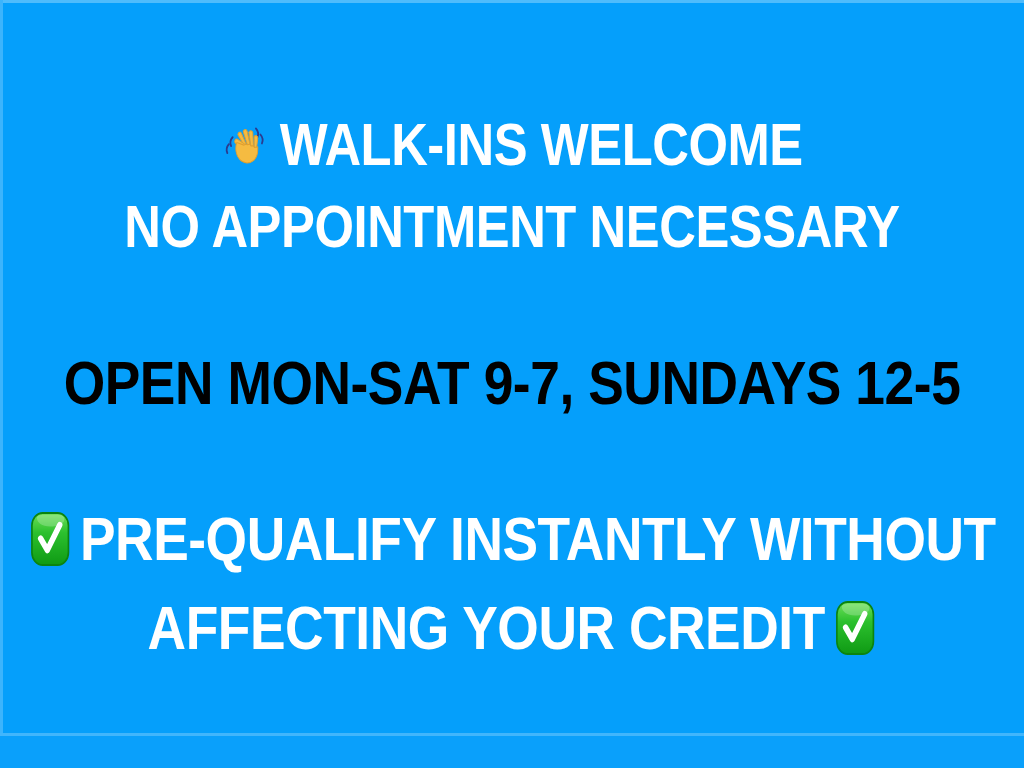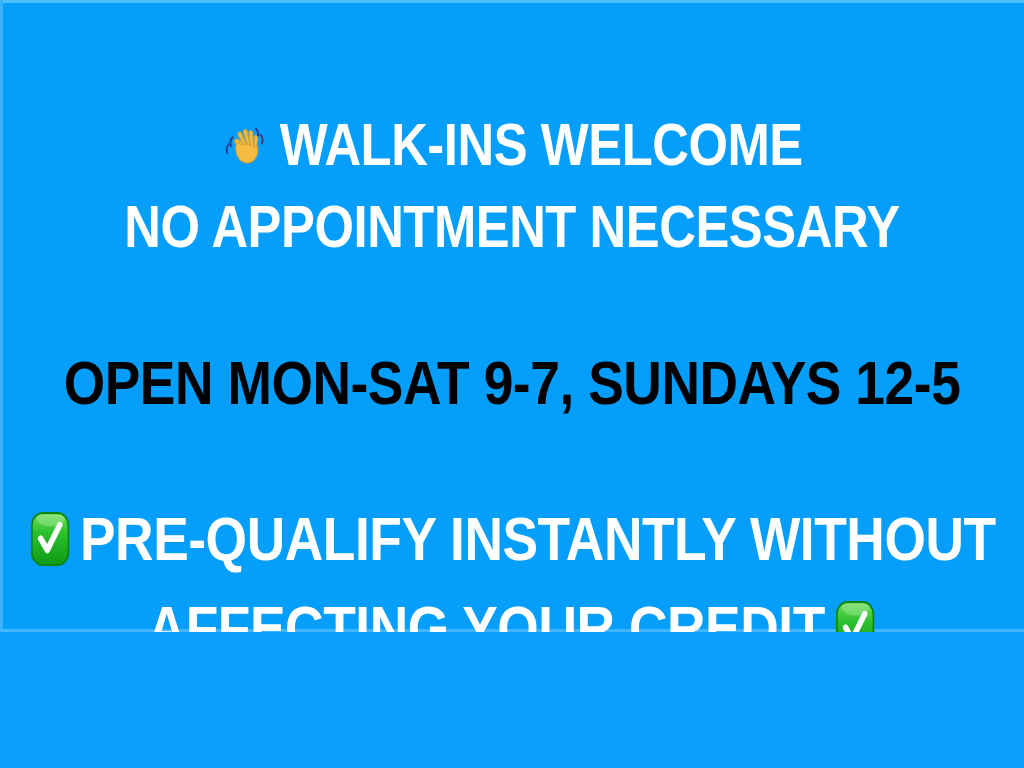--- a/index.html
+++ b/index.html
@@ -10,21 +10,21 @@
     width: 1024px;
     height: 768px;
     overflow: hidden;
     font-family: "Liberation Sans", sans-serif;
     background: #0aa0fb;
   }
 
   .slide {
     position: relative;
     width: 1024px;
-    height: 632px;
+    height: 736px;
     box-sizing: border-box;
     background: #059ffb;
     overflow: hidden;
   }
 
   
   .edge-top {
     position: absolute;
     left: 0; top: 0;
     width: 100%; height: 3px;

